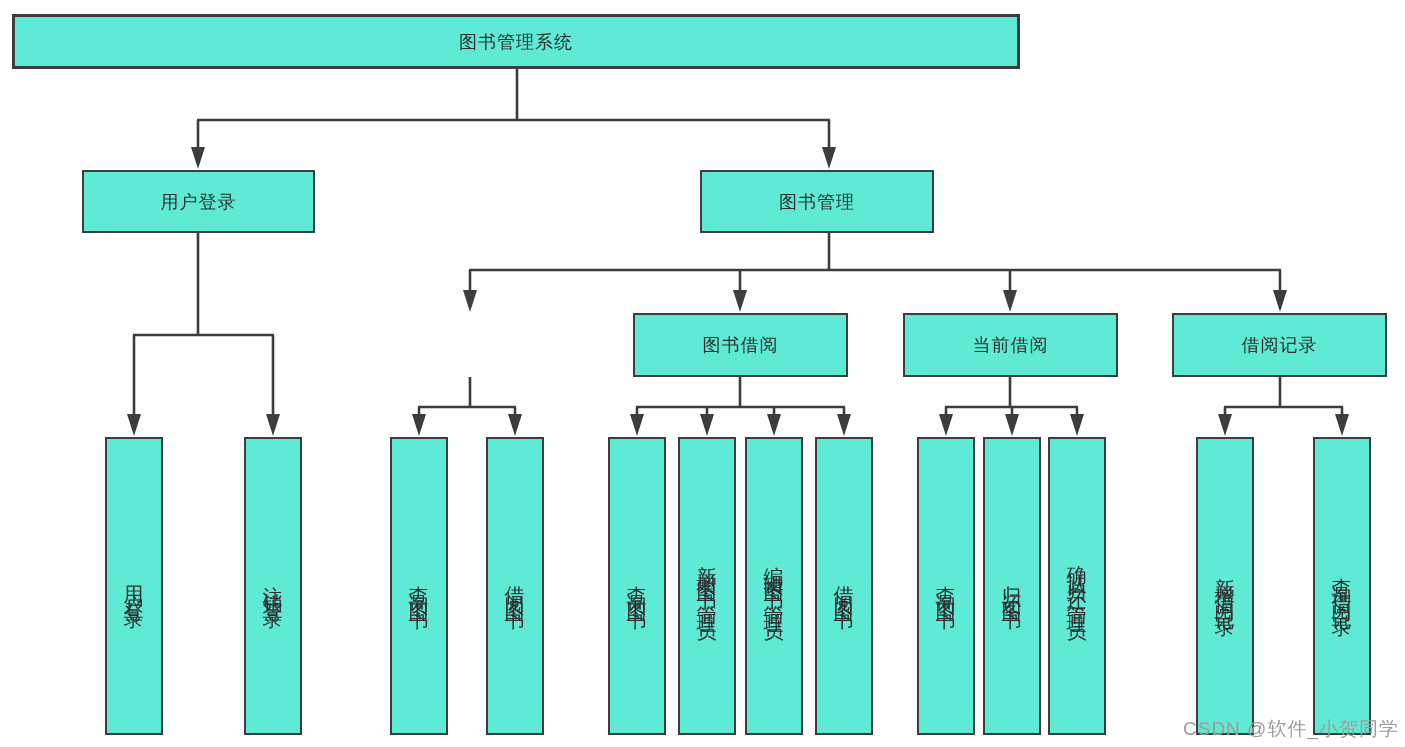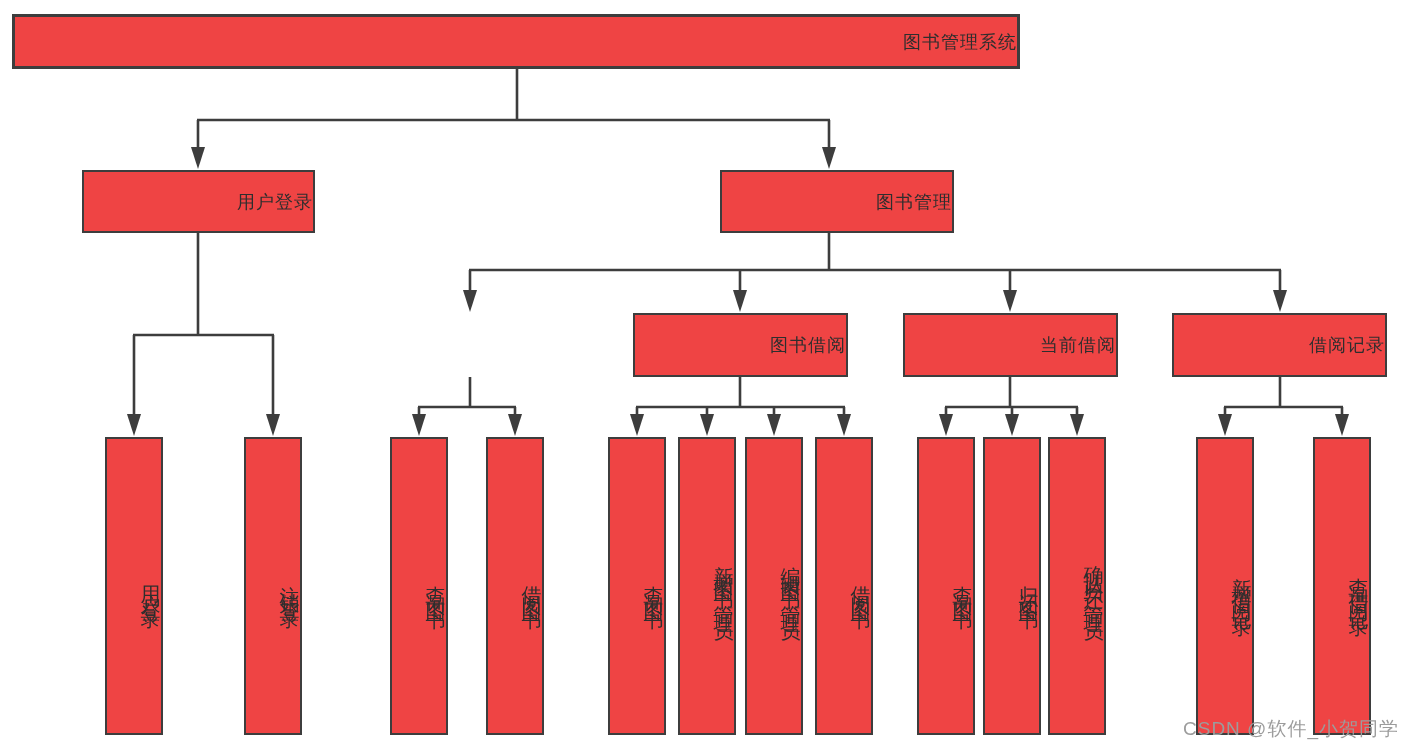--- a/index.html
+++ b/index.html
@@ -7,25 +7,25 @@
     position:relative;
     width:1405px;height:747px;
     background:#ffffff;
     font-family:"Liberation Sans","DejaVu Sans",sans-serif;
     overflow:hidden;
   }
   .wires{position:absolute;left:0;top:0;width:1405px;height:747px;pointer-events:none;}
   .node{
     position:absolute;
     box-sizing:border-box;
-    background:#ef4444;
+    background:#5eead4;
     border:2px solid #3d3d3d;
     display:flex;
     align-items:center;
-    justify-content:flex-end;
+    justify-content:center;
     color:#2e2e2e;
   }
   .node.lvl1{border-width:3px;}
   .node .htext{
     font-size:18px;
     letter-spacing:1px;
     white-space:nowrap;
   }
   .node .vtext{
     writing-mode:vertical-rl;
@@ -109,21 +109,21 @@
     </g>
   </svg>
 
   <div class="node lvl1" style="left:12px;top:14px;width:1008px;height:55px;">
     <span class="htext">图书管理系统</span>
   </div>
 
   <div class="node" style="left:82px;top:170px;width:233px;height:63px;">
     <span class="htext">用户登录</span>
   </div>
-  <div class="node" style="left:720px;top:170px;width:234px;height:63px;">
+  <div class="node" style="left:700px;top:170px;width:234px;height:63px;">
     <span class="htext">图书管理</span>
   </div>
 
   <div class="node" style="left:633px;top:313px;width:215px;height:64px;">
     <span class="htext">图书借阅</span>
   </div>
   <div class="node" style="left:903px;top:313px;width:215px;height:64px;">
     <span class="htext">当前借阅</span>
   </div>
   <div class="node" style="left:1172px;top:313px;width:215px;height:64px;">

